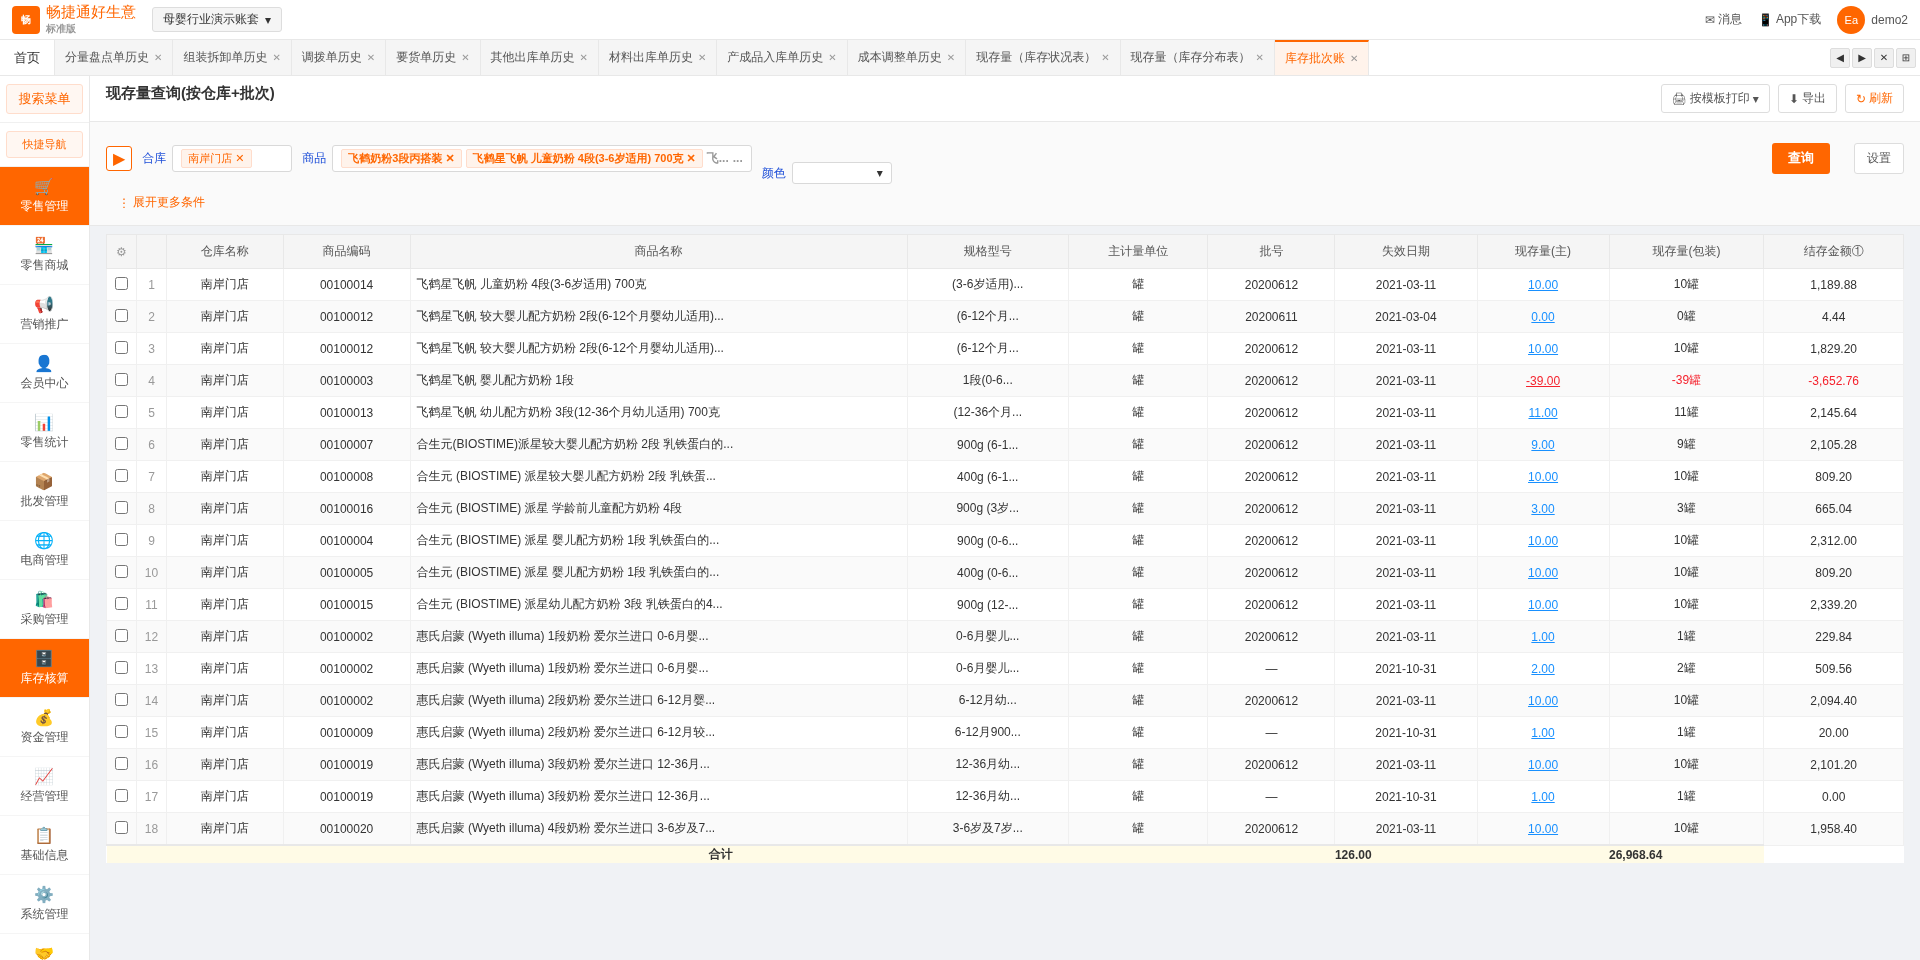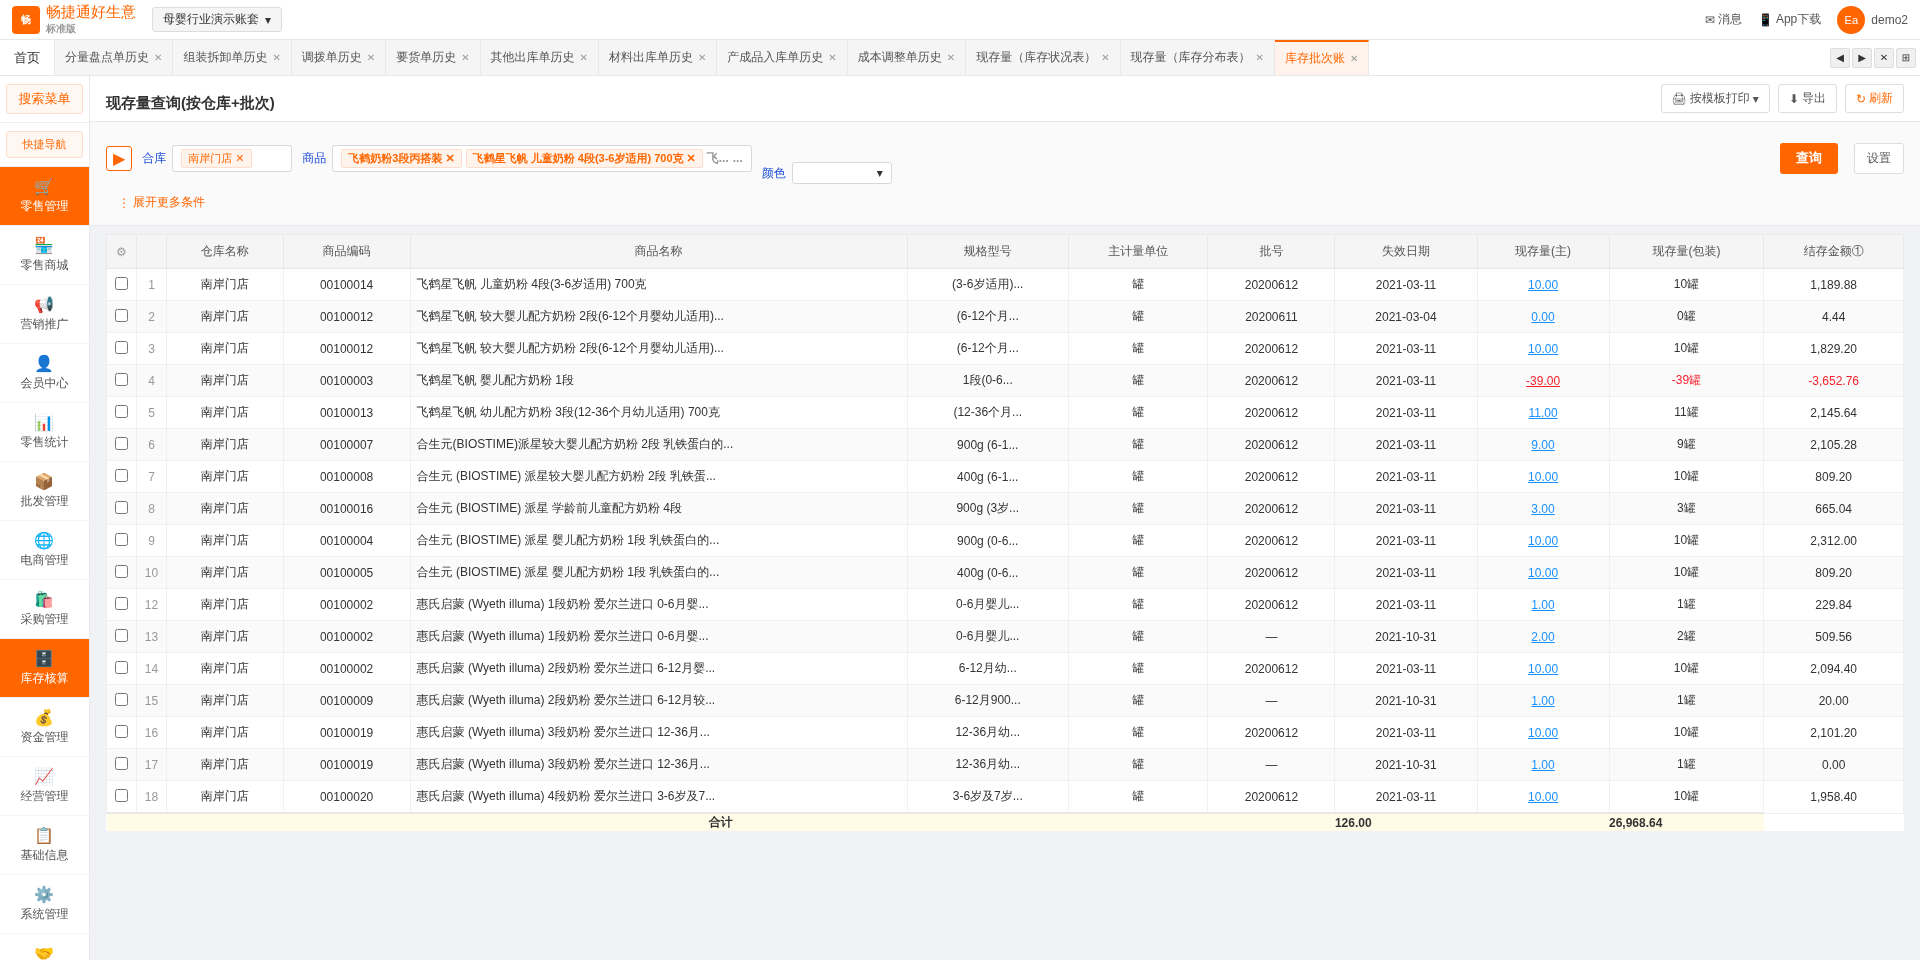--- a/index.html
+++ b/index.html
@@ -33,39 +33,39 @@
     .sidebar-nav-btn-inner { width: 100%; background: #fff7f2; border: 1px solid #ffddcc; color: #ff6600; border-radius: 3px; padding: 5px 0; font-size: 11px; cursor: pointer; text-align: center; }
     .sidebar-menu { flex: 1; overflow-y: auto; }
     .sidebar-item { padding: 10px 0; text-align: center; cursor: pointer; color: #555; font-size: 12px; border-bottom: 1px solid #f5f5f5; }
     .sidebar-item.active { background: #ff6600; color: #fff; }
     .sidebar-item .item-icon { font-size: 16px; margin-bottom: 2px; }
 
     
     .content { flex: 1; display: flex; flex-direction: column; overflow: hidden; }
 
     
-    .page-header { padding: 8px 16px; background: #fff; border-bottom: 1px solid #e8e8e8; display: flex; align-items: flex-end; justify-content: space-between; flex-shrink: 0; }
+    .page-header { padding: 8px 16px; background: #fff; border-bottom: 1px solid #e8e8e8; display: flex; align-items: flex-start; justify-content: space-between; flex-shrink: 0; }
     .page-title { font-size: 15px; font-weight: bold; color: #333; }
     .page-actions { display: flex; align-items: center; gap: 8px; }
     .btn-template { background: #fff; border: 1px solid #ddd; color: #555; padding: 5px 10px; border-radius: 3px; cursor: pointer; font-size: 12px; display: flex; align-items: center; gap: 3px; }
     .btn-export { background: #fff; border: 1px solid #ddd; color: #555; padding: 5px 10px; border-radius: 3px; cursor: pointer; font-size: 12px; display: flex; align-items: center; gap: 3px; }
     .btn-refresh { background: #fff; border: 1px solid #ddd; color: #ff6600; padding: 5px 10px; border-radius: 3px; cursor: pointer; font-size: 12px; display: flex; align-items: center; gap: 3px; }
 
     
     .filter-area { padding: 10px 16px; background: #fafafa; border-bottom: 1px solid #e8e8e8; flex-shrink: 0; }
     .filter-row { display: flex; align-items: center; gap: 10px; flex-wrap: nowrap; }
     .filter-item { display: flex; align-items: center; gap: 6px; }
     .filter-label { color: #1d4ed8; font-size: 12px; white-space: nowrap; }
     .filter-tag-group { display: flex; align-items: center; gap: 4px; background: #fff; border: 1px solid #d9d9d9; border-radius: 3px; padding: 3px 8px; min-width: 120px; max-width: 240px; }
     .filter-tag { background: #fff3eb; color: #ff6600; border: 1px solid #ffddcc; border-radius: 2px; padding: 1px 6px; font-size: 11px; display: flex; align-items: center; gap: 3px; }
     .filter-tag .close { cursor: pointer; color: #ff6600; }
     .filter-ellipsis { color: #999; cursor: pointer; }
     .filter-product-group { display: flex; align-items: center; gap: 4px; background: #fff; border: 1px solid #d9d9d9; border-radius: 3px; padding: 3px 8px; min-width: 400px; max-width: 700px; font-weight: bold; }
     .filter-btn-expand { display: flex; align-items: center; gap: 3px; color: #ff6600; cursor: pointer; font-size: 12px; margin: 0 auto; padding: 4px 12px; }
-    .filter-actions { display: flex; gap: 16px; }
+    .filter-actions { display: flex; gap: 24px; }
     .btn-query { background: #ff6600; color: #fff; border: none; padding: 6px 16px; border-radius: 3px; cursor: pointer; font-size: 13px; font-weight: bold; }
     .btn-settings { background: #fff; border: 1px solid #ddd; color: #555; padding: 6px 12px; border-radius: 3px; cursor: pointer; font-size: 12px; }
     .filter-color { display: flex; align-items: center; gap: 6px; margin-top: 30px; }
 
     
     .table-area { flex: 1; overflow: auto; padding: 0 16px 16px; }
     table { width: 100%; border-collapse: collapse; background: #fff; margin-top: 8px; font-size: 12px; }
     thead th { background: #f5f5f5; padding: 8px 6px; text-align: center; border: 1px solid #e8e8e8; color: #555; font-weight: normal; white-space: nowrap; position: sticky; top: 0; z-index: 2; }
     tbody td { padding: 7px 6px; border: 1px solid #f0f0f0; text-align: center; color: #333; }
     tbody tr:nth-child(even) { background: #fafafa; }
@@ -470,20 +470,34 @@
     <td class="td-spec" title="400g (0-6...">400g (0-6...</td>
     <td>罐</td>
     <td>20200612</td>
     <td>2021-03-11</td>
     <td class="td-link">10.00</td>
     <td class="">10罐</td>
     <td class="">809.20</td>
   </tr>
             <tr>
     <td><input type="checkbox" style=""></td>
+    <td class="num-col">11</td>
+    <td>南岸门店</td>
+    <td>00100015</td>
+    <td class="td-name" title="合生元 (BIOSTIME) 派星幼儿配方奶粉 3段 乳铁蛋白的4...">合生元 (BIOSTIME) 派星幼儿配方奶粉 3段 乳铁蛋白的4...</td>
+    <td class="td-spec" title="900g (12-...">900g (12-...</td>
+    <td>罐</td>
+    <td>20200612</td>
+    <td>2021-03-11</td>
+    <td class="td-link">10.00</td>
+    <td class="">10罐</td>
+    <td class="">2,339.20</td>
+  </tr>
+            <tr>
+    <td><input type="checkbox" style=""></td>
     <td class="num-col">12</td>
     <td>南岸门店</td>
     <td>00100002</td>
     <td class="td-name" title="惠氏启蒙 (Wyeth illuma) 1段奶粉 爱尔兰进口 0-6月婴...">惠氏启蒙 (Wyeth illuma) 1段奶粉 爱尔兰进口 0-6月婴...</td>
     <td class="td-spec" title="0-6月婴儿...">0-6月婴儿...</td>
     <td>罐</td>
     <td>20200612</td>
     <td>2021-03-11</td>
     <td class="td-link">1.00</td>
     <td class="">1罐</td>

